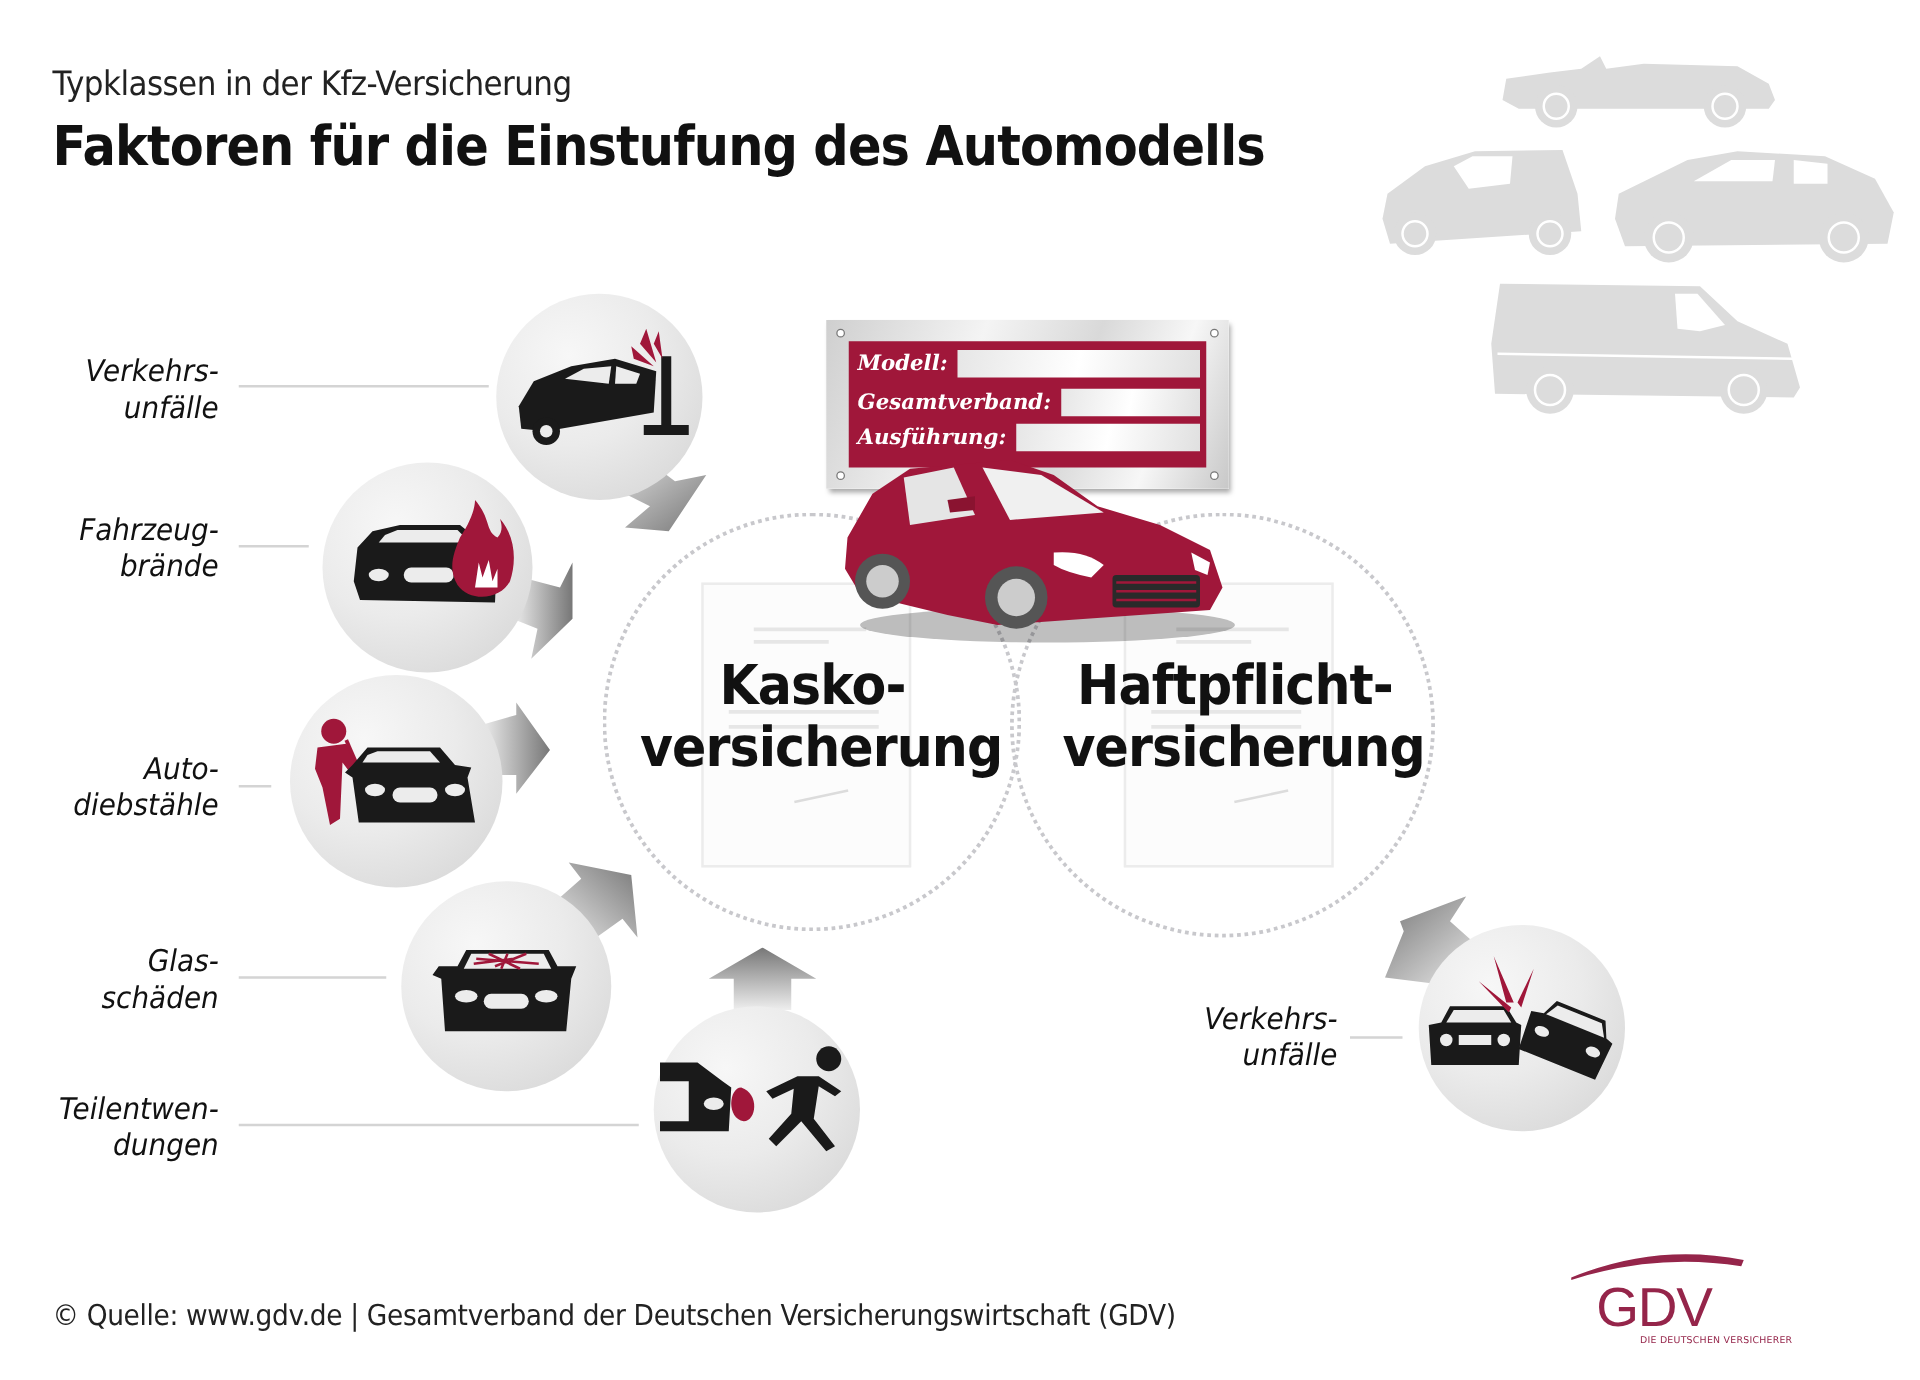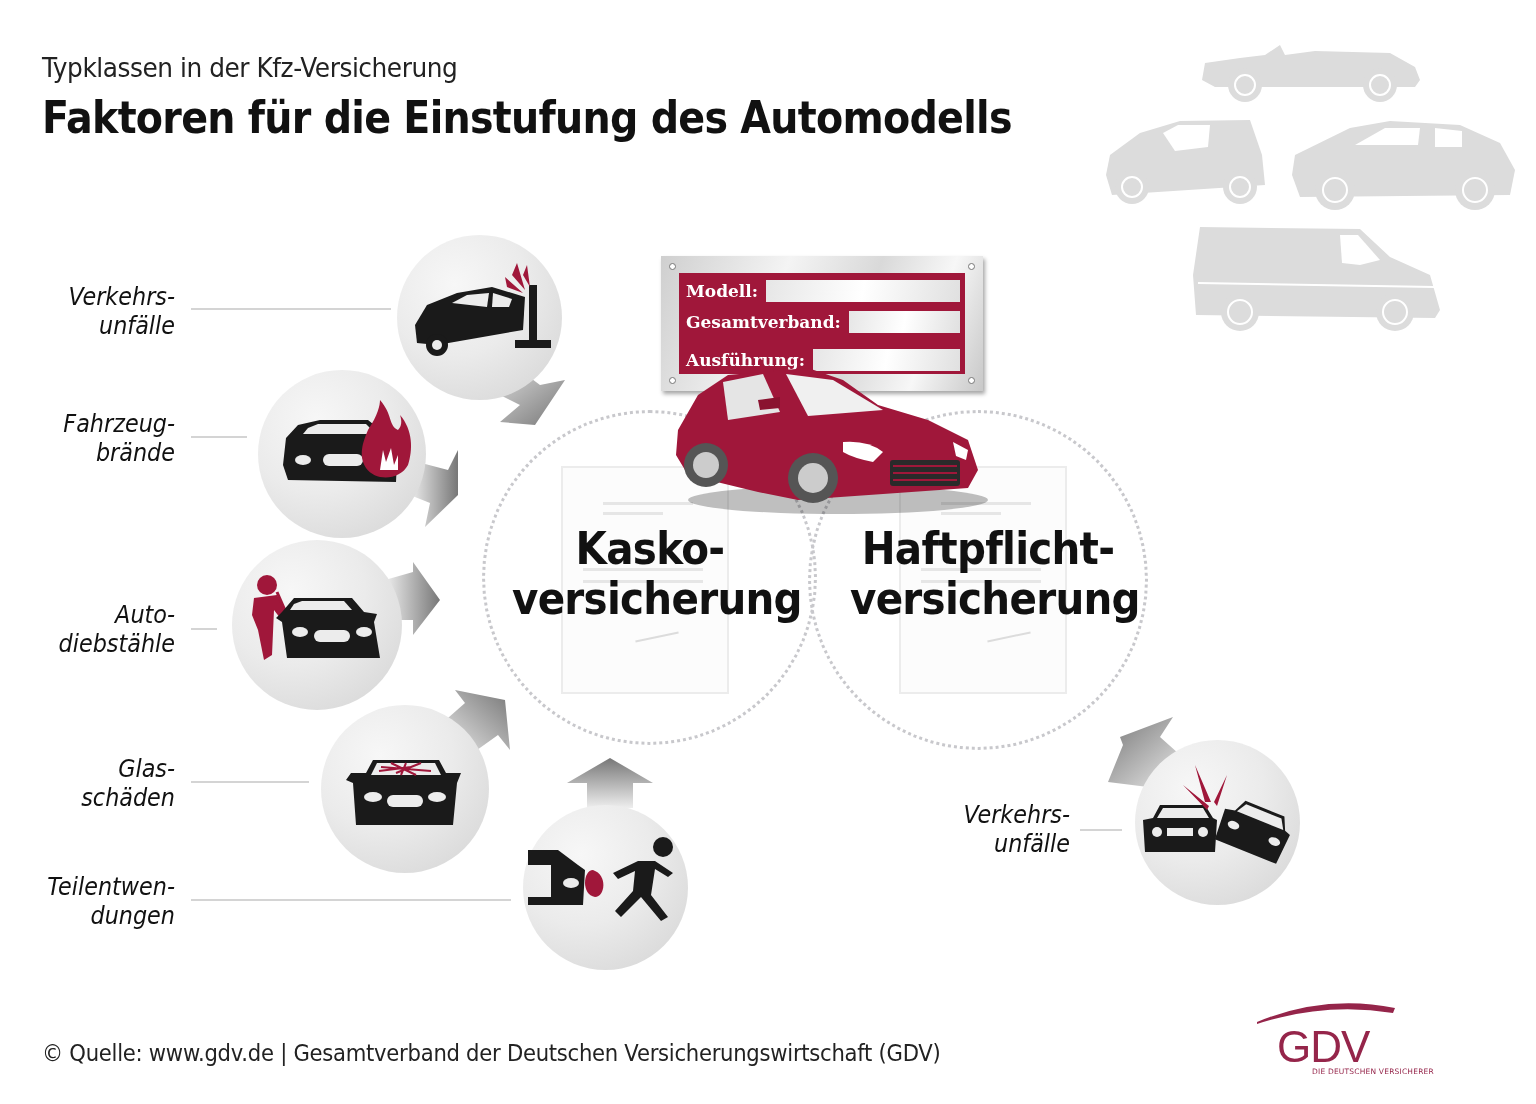--- a/index.html
+++ b/index.html
@@ -15,21 +15,21 @@
   .leader { height: 2px; background: #d4d4d4; }
 
   .bubble { border-radius: 50%; background: radial-gradient(circle at 35% 30%, #f7f7f7 0%, #ebebeb 45%, #d2d2d2 100%); }
 
   .big-circle { border: 3px dotted #c8c8cc; border-radius: 50%; }
   .doc { border: 2px solid #ececec; background: #fcfcfc; }
   .doc-line { position: absolute; height: 3px; background: #e6e6e6; }
 
   .ins-label { font-weight: bold; font-size: 44px; line-height: 50px; text-align: center; color: #111; letter-spacing: -0.8px; transform: scaleX(0.92); }
 
-  .plate { left: 661px; top: 256px; width: 322px; height: 135px; background: linear-gradient(110deg, #cfcfcf 0%, #f4f4f4 35%, #d9d9d9 60%, #f7f7f7 80%, #c8c8c8 100%); box-shadow: 2px 3px 4px rgba(0,0,0,0.35); }
+  .plate { left: 661px; top: 256px; width: 322px; height: 135px; background: linear-gradient(110deg, #cfcfcf 0%, #f4f4f4 35%, #d9d9d9 60%, #f7f7f7 80%, #c8c8c8 100%); box-shadow: 2px 3px 4px rgba(0,0,0,0.35); font-style: italic; }
   .plate-inner { position: absolute; left: 18px; top: 17px; width: 286px; height: 101px; background: #a0173a; }
   .plate-row { position: absolute; left: 7px; height: 26px; display: flex; align-items: center; width: 274px; }
   .plate-key { font-family: "DejaVu Serif", "Liberation Serif", serif; font-weight: bold; color: #fff; font-size: 17px; white-space: nowrap; margin-right: 8px; }
   .plate-field { flex: 1; height: 22px; background: linear-gradient(100deg, #e6e6e6, #ffffff 50%, #e0e0e0); }
   .screw { position: absolute; width: 7px; height: 7px; border-radius: 50%; background: #fff; border: 1px solid #777; }
 
   .footer { left: 42px; top: 1040px; font-size: 23px; color: #222; letter-spacing: -0.3px; transform: scaleX(0.92); transform-origin: left; white-space: nowrap; }
 
   .logo { left: 1255px; top: 1000px; width: 190px; height: 80px; }
   .logo-text { position: absolute; left: 22px; top: 22px; font-size: 44px; color: #95254a; letter-spacing: -1px; font-family: "Liberation Sans", sans-serif; }
@@ -121,21 +121,21 @@
   <div class="screw" style="right:8px; bottom:7px;"></div>
   <div class="plate-inner">
     <div class="plate-row" style="top:5px;">
       <span class="plate-key">Modell:</span>
       <span class="plate-field"></span>
     </div>
     <div class="plate-row" style="top:36px;">
       <span class="plate-key">Gesamtverband:</span>
       <span class="plate-field"></span>
     </div>
-    <div class="plate-row" style="top:74px;justify-content:center;">
+    <div class="plate-row" style="top:64px;justify-content:center;">
       <span class="plate-key">Ausführung:</span>
       <span class="plate-field"></span>
     </div>
   </div>
 </div>
 
 <svg class="abs" style="left:668px; top:360px;" width="320" height="160" viewBox="0 0 320 160">
   <ellipse cx="170" cy="140" rx="150" ry="14" fill="rgba(0,0,0,0.25)"></ellipse>
   <path d="M10 70 L30 35 L60 15 L140 8 L175 20 L210 45 L260 60 L300 80 L310 110 L300 128 L130 140 L90 132 L20 115 L8 95 Z" fill="#a0173a"></path>
   <path d="M55 22 L95 14 L112 52 L60 60 Z" fill="#e5e5e5"></path>

